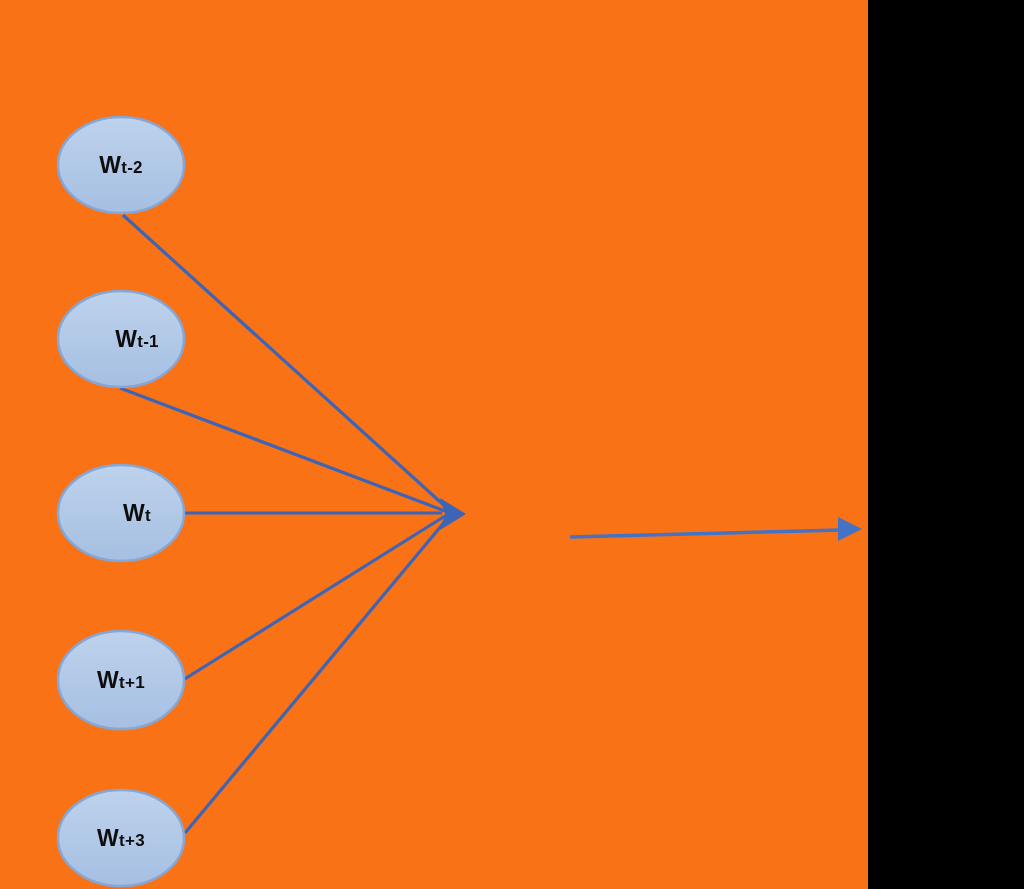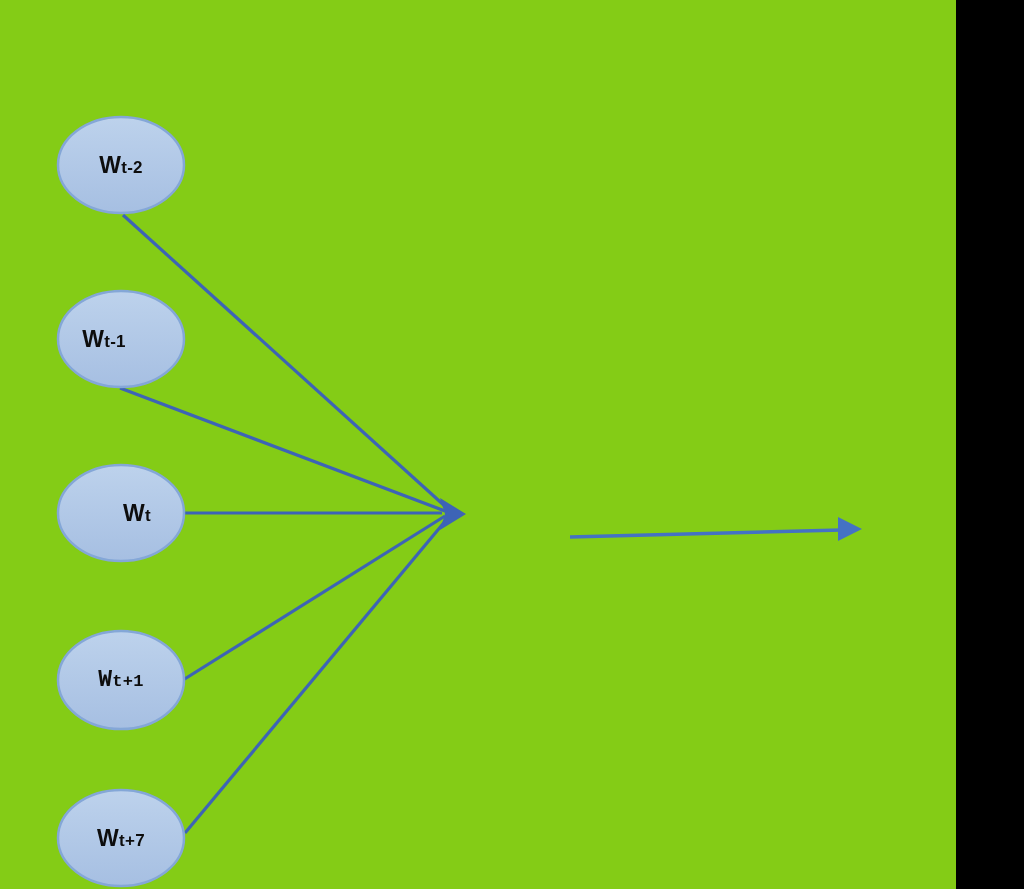--- a/index.html
+++ b/index.html
@@ -1,20 +1,20 @@
 <!DOCTYPE html>
 <html><head>
 <meta charset="utf-8">
 <style>
   html, body { margin: 0; padding: 0; background: #000; }
   .canvas {
     position: relative;
-    width: 956px;
+    width: 868px;
     height: 889px;
-    background: #84cc16;
+    background: #f97316;
     overflow: hidden;
     font-family: "Liberation Sans", sans-serif;
   }
   .diagram-svg {
     position: absolute;
     left: 0; top: 0;
     width: 1024px; height: 889px;
     display: block;
   }
   .node-label {
@@ -56,21 +56,21 @@
 
     <ellipse cx="121" cy="165" rx="63" ry="48" fill="url(#nodeGrad)" stroke-width="2.5" stroke="#84a7d7"></ellipse>
     <ellipse cx="121" cy="339" rx="63" ry="48" fill="url(#nodeGrad)" stroke-width="2.5" stroke="#84a7d7"></ellipse>
     <ellipse cx="121" cy="513" rx="63" ry="48" fill="url(#nodeGrad)" stroke-width="2.5" stroke="#84a7d7"></ellipse>
     <ellipse cx="121" cy="680" rx="63" ry="49" fill="url(#nodeGrad)" stroke-width="2.5" stroke="#84a7d7"></ellipse>
     <ellipse cx="121" cy="838" rx="63" ry="48" fill="url(#nodeGrad)" stroke-width="2.5" stroke="#84a7d7"></ellipse>
   </svg>
 
   <div class="node-label" style="left:121px; top:165px;"><span class="label-main">W</span><span class="label-sub">t-2</span></div>
 
-  <div class="node-label" style="left:104px; top:339px;"><span class="label-main">W</span><span class="label-sub">t-1</span></div>
+  <div class="node-label" style="left:137px; top:339px;"><span class="label-main">W</span><span class="label-sub">t-1</span></div>
 
   <div class="node-label" style="left:137px; top:513px;"><span class="label-main">W</span><span class="label-sub">t</span></div>
 
-  <div class="node-label" style="left:121px; top:680px;font-family:Liberation Mono, monospace;"><span class="label-main">W</span><span class="label-sub">t+1</span></div>
+  <div class="node-label" style="left:121px; top:680px;"><span class="label-main">W</span><span class="label-sub">t+1</span></div>
 
-  <div class="node-label" style="left:121px; top:838px;"><span class="label-main">W</span><span class="label-sub">t+7</span></div>
+  <div class="node-label" style="left:121px; top:838px;"><span class="label-main">W</span><span class="label-sub">t+3</span></div>
 
 </div>
 
 </body></html>

